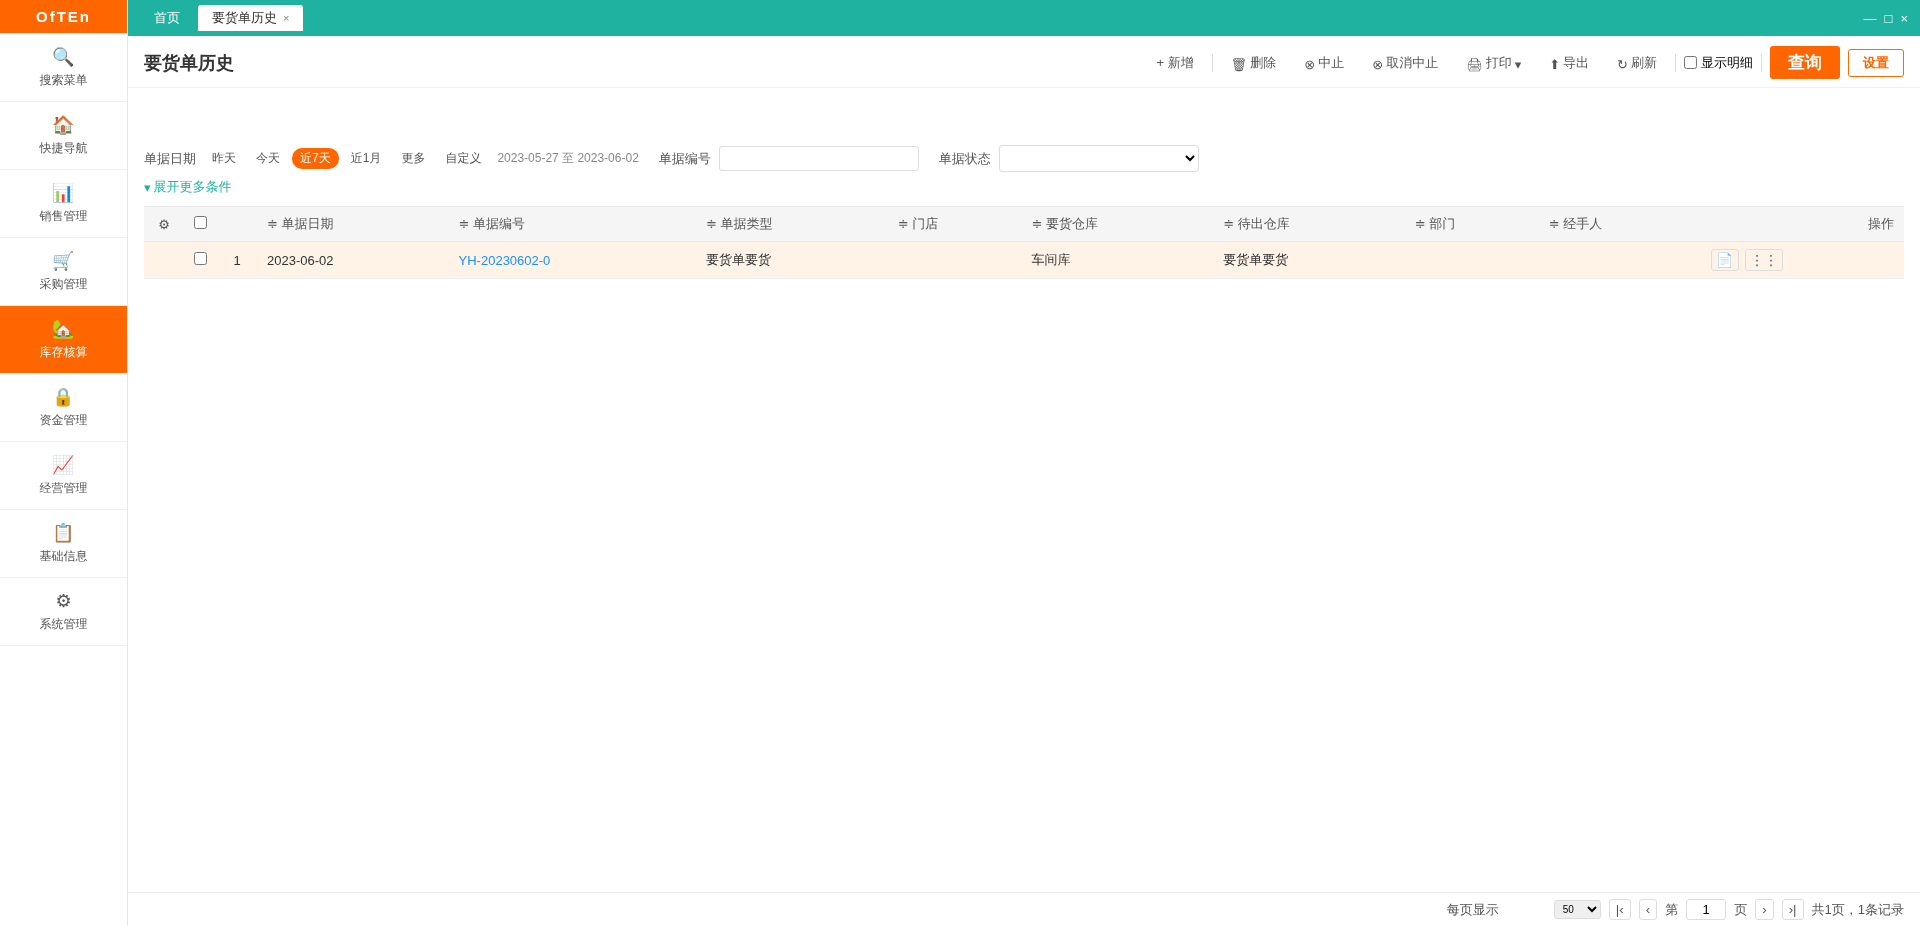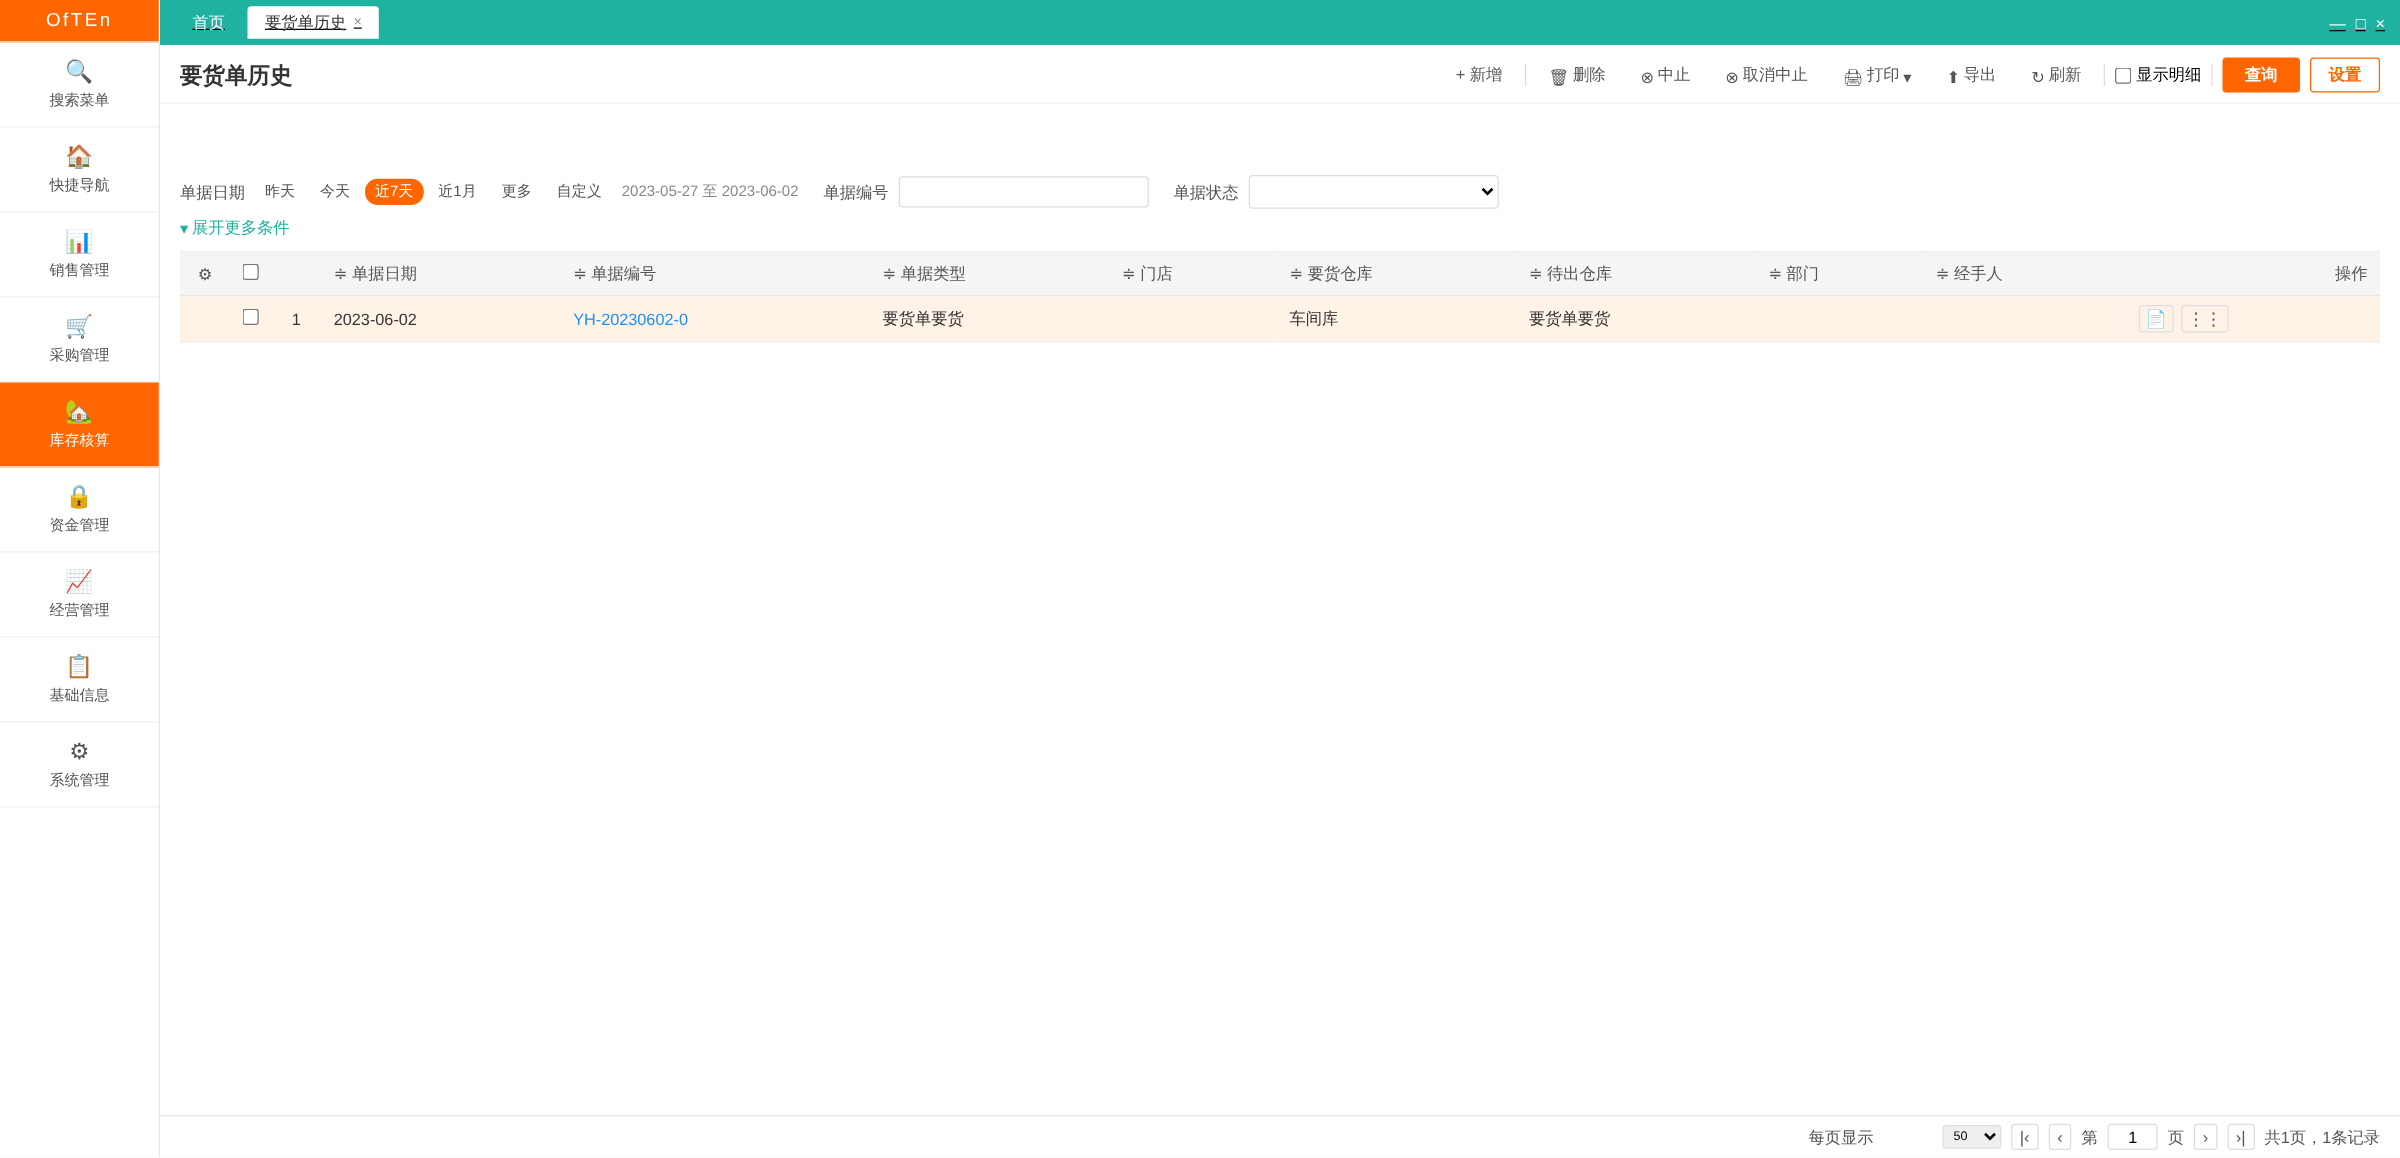--- a/index.html
+++ b/index.html
@@ -33,21 +33,20 @@
     .main-area { flex: 1; display: flex; flex-direction: column; overflow: hidden; }
 
     
     .tab-bar {
       background: #20b2a0;
       display: flex;
       align-items: center;
       height: 36px;
       padding: 0 12px;
       gap: 4px;
-      text-decoration: underline;
     }
     .tab-item {
       padding: 4px 14px;
       border-radius: 3px 3px 0 0;
       cursor: pointer;
       color: #fff;
       font-size: 13px;
       display: flex;
       align-items: center;
       gap: 6px;
@@ -71,21 +70,21 @@
     .page-title { font-size: 18px; font-weight: bold; color: #333; }
     .header-actions { display: flex; align-items: center; gap: 8px; }
     .btn-action {
       display: flex; align-items: flex-end; gap: 3px;
       padding: 4px 10px; border: none; background: transparent;
       cursor: pointer; color: #555; font-size: 13px;
     }
     .btn-primary {
       background: #ff6600; color: #fff; border: none;
       padding: 5px 18px; border-radius: 3px; cursor: pointer;
-      font-size: 13px; font-weight: bold;
+      font-size: 17px; font-weight: bold;
     }
     .btn-setting {
       background: #fff; color: #ff6600; border: 1px solid #ff6600;
       padding: 4px 14px; border-radius: 3px; cursor: pointer;
       font-size: 13px;
       font-weight: bold;
     }
     .divider-v { width: 1px; height: 18px; background: #ddd; }
 
     
@@ -126,21 +125,21 @@
     }
     .page-select { border: 1px solid #ddd; border-radius: 3px; padding: 2px 4px; font-size: 10px; margin-left: 47px; }
     .page-btn { border: 1px solid #ddd; background: #fff; cursor: pointer; padding: 2px 6px; border-radius: 3px; color: #555; }
     .page-btn:disabled { color: #ccc; cursor: default; }
     .page-input { border: 1px solid #ddd; border-radius: 3px; padding: 2px 6px; width: 40px; text-align: center; font-size: 13px; }
 
     .brand-logo {
       background: #ff6600;
       color: #fff;
       font-size: 15px;
-      font-weight: normal;
+      font-weight: bold;
       letter-spacing: 2px;
       padding: 8px 4px;
       text-align: center;
       border-bottom: 1px solid #e8e8e8;
     }
   </style>
 </head>
 <body>
 
 <div class="sidebar">

